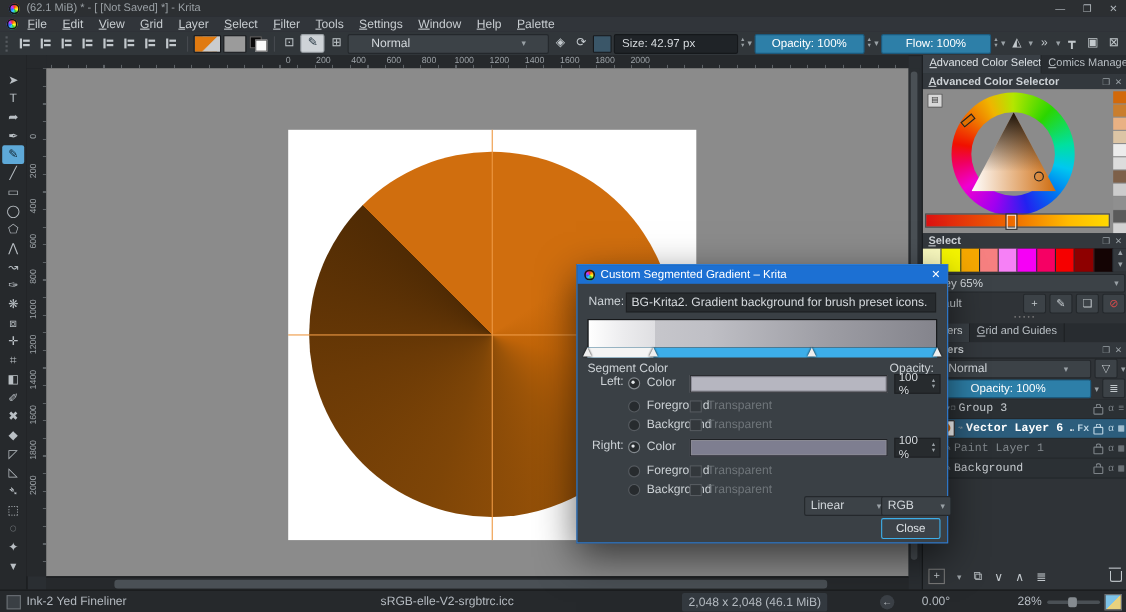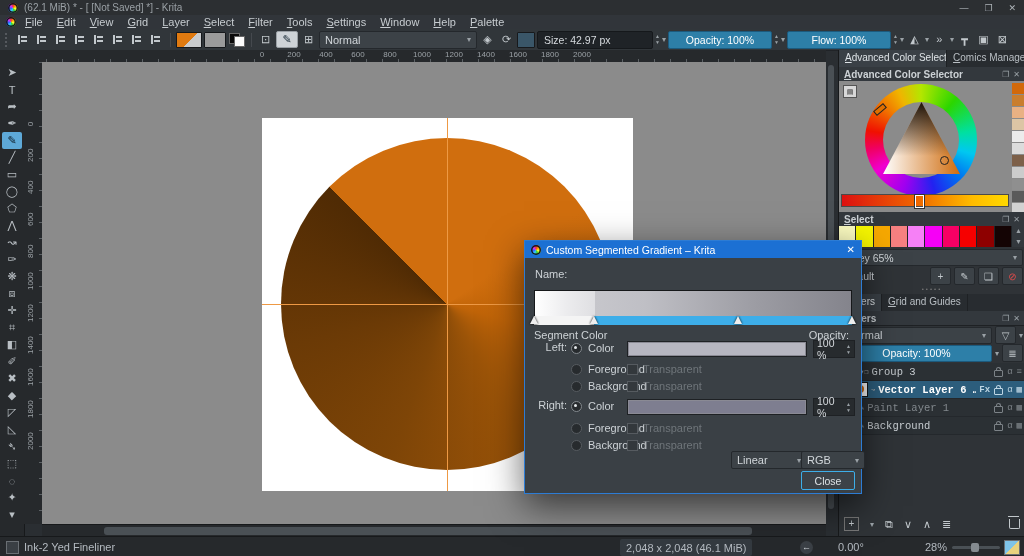--- a/index.html
+++ b/index.html
@@ -30,21 +30,21 @@
   .ali i{display:block;width:9px;height:9px;border-left:2px solid #c2c8cc;position:relative;}
   .ali i::after{content:"";position:absolute;left:1px;top:1px;width:6px;height:2px;background:#c2c8cc;box-shadow:0 4px 0 #c2c8cc;}
   .chip{height:14px;border:1px solid #17191c;border-radius:1px;}
   .chip.gradient{width:24px;background:linear-gradient(135deg,#e07a10 0 55%,#caccce 55%),
      repeating-conic-gradient(#b8babd 0 25%,#dfe1e3 0 50%) 0 0/8px 8px;}
   .chip.pattern{width:20px;background:#9b9b9b;}
   .fgbg{width:18px;height:16px;position:relative;}
   .fgbg .fg{position:absolute;left:1px;top:1px;width:9px;height:9px;background:#0a0a0a;border:1px solid #666;}
   .fgbg .bg2{position:absolute;right:1px;bottom:1px;width:9px;height:9px;background:#fbfbfb;border:1px solid #666;}
   .cbx{height:16px;background:#3c4247;border:1px solid #24282c;border-radius:2px;display:flex;align-items:center;
-    font-size:11px;color:#d2d7db;padding:0 5px;gap:6px;}
+    font-size:11px;color:#d2d7db;padding:0 20px;gap:6px;}
   .cbx .arrow{margin-left:auto;font-size:8px;color:#9aa1a6;}
   .blend{width:146px;}
   .numfield{width:102px;height:16px;background:#1f2327;border:1px solid #15181b;border-radius:2px;color:#d6dade;
     font-size:10.5px;display:flex;align-items:center;padding:0 6px;}
   .tslider{width:102px;height:16px;background:#2d7fa8;border:1px solid #1c5a7d;border-radius:2px;color:#fff;
     font-size:10.5px;display:flex;align-items:center;justify-content:center;}
   .spin{display:flex;flex-direction:column;justify-content:center;gap:1px;color:#9aa1a6;font-size:5px;line-height:1;}
   .mini{font-size:8px;color:#9aa1a6;}
   .chip.blue{width:16px;background:#3a5668;}
   
@@ -590,20 +590,21 @@
       <span>≣</span>
       <span class="trashi"></span>
     </div>
   </div>
 
   <div class="statusbar">
     <span class="it" style="left:6px">
         <span class="bicon"></span>
       </span>
     <span class="it" style="left:24px">Ink-2 Yed Fineliner</span>
+    <span class="it" style="left:346px">sRGB-elle-V2-srgbtrc.icc</span>
     <span class="it dims" style="left:620px;top:2px;height:15px">2,048 x 2,048 (46.1 MiB)</span>
     <span class="it" style="left:800px">
         <span class="rotico">←</span>
       </span>
     <span class="it" style="left:838px">0.00°</span>
     <span class="it" style="left:925px">28%</span>
     <span class="it" style="left:952px">
         <span class="zslider">
           <i></i>
         </span>
@@ -615,20 +616,21 @@
 
   <div class="dialog">
     <div class="dtitle">
       <span class="kicon"></span>
       <span>Custom Segmented Gradient – Krita</span>
       <span class="x">✕</span>
     </div>
     <div class="drow" style="left:10px;top:25px;height:16px">
       <span class="dlabel">Name:</span>
     </div>
+    <input class="dinput" readonly="" value="BG-Krita2. Gradient background for brush preset icons." style="">
     <div class="gpreview"></div>
     <div class="mstrip">
         <span class="gmark" style="left: 0%;"></span>
         <span class="gmark" style="left: 19%;"></span>
         <span class="gmark" style="left: 64%;"></span>
         <span class="gmark" style="left: 100%;"></span>
       </div>
     <div class="drow" style="left:9px;top:88px">
         <span class="dlabel">Segment Color</span>
       </div>

